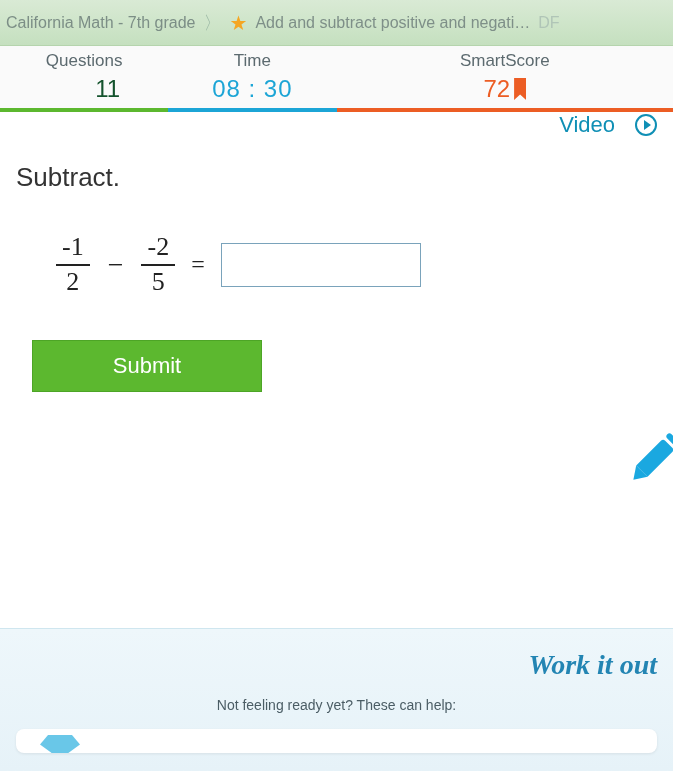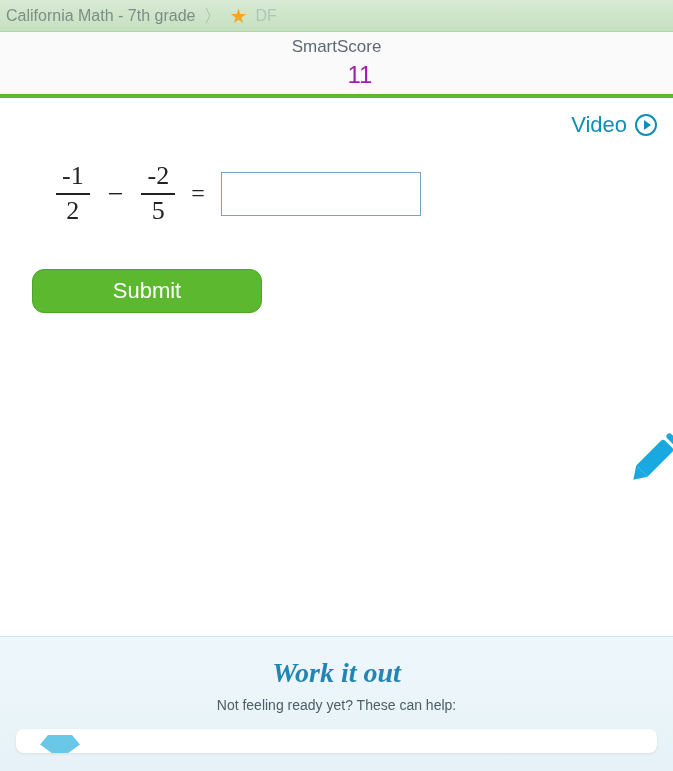--- a/index.html
+++ b/index.html
@@ -6,21 +6,21 @@
     body {
       font-family: Verdana, Arial, sans-serif;
       background: #fff;
       width: 673px;
       height: 771px;
       overflow: hidden;
       position: relative;
     }
     .breadcrumb {
       background: linear-gradient(#d9ead5, #c5e0bf);
-      height: 32px;
+      height: 46px;
       display: flex;
       align-items: center;
       padding: 0 6px;
       gap: 8px;
       border-bottom: 1px solid #b5d4ad;
       font-size: 16px;
       color: #7c8e86;
     }
     .breadcrumb .chevron {
       color: #9cb9a6;
@@ -60,38 +60,38 @@
     .stat-label {
       color: #5c6a6f;
       font-size: 17px;
       margin-bottom: 4px;
     }
     .stat-value {
       font-size: 24px;
       font-weight: 400;
     }
     .stat.questions { border-color: #5cb82f; }
-    .stat.questions .stat-value { color: #a21caf; margin-left: 47px; }
+    .stat.questions .stat-value { color: #14532d; margin-left: 47px; }
     .stat.time { border-color: #1ca5d6; }
     .stat.time .stat-value { color: #1ca5d6; letter-spacing: 1px; }
     .stat.score { border-color: #ec5d24; }
     .stat.score .stat-value { color: #ec5d24; display: flex; align-items: center; gap: 4px; }
     .ribbon {
       width: 12px;
       height: 22px;
       background: #ec5d24;
       clip-path: polygon(0 0, 100% 0, 100% 100%, 50% 75%, 0 100%);
       display: inline-block;
     }
     .video-row {
       display: flex;
       justify-content: flex-end;
       align-items: center;
-      padding: 14px 16px 0 0;
-      gap: 8px;
+      padding: 0 16px 0 0;
+      gap: 20px;
       color: #0f8fb5;
       font-size: 22px;
     }
     .play-circle {
       width: 22px; height: 22px;
       border: 2px solid #0f8fb5; border-radius: 50%;
       display: flex; align-items: center; justify-content: center;
     }
     .play-circle::before {
       content: ""; display: block;
@@ -138,24 +138,24 @@
       width: 200px;
       height: 44px;
       border: 1px solid #7aa3bb;
       background: #fff;
       font-size: 22px;
       padding: 4px 8px;
     }
     .submit-btn {
       margin: 44px 0 0 16px;
       width: 230px;
-      height: 44px;
+      height: 52px;
       background: #5cb82f;
       border: 1px solid #4da526;
-      border-radius: 12px;
+      border-radius: 0;
       color: #fff;
       font-size: 22px;
       cursor: pointer;
     }
     .pencil {
       position: absolute;
       right: -10px;
       top: 430px;
       width: 54px;
       height: 54px;
@@ -187,21 +187,22 @@
       border-top: 1px solid #cfe6ef;
       padding: 20px 16px 18px 16px;
       text-align: center;
     }
     .workout h2 {
       color: #2385b3;
       font-family: Georgia, serif;
       font-style: italic;
       font-weight: bold;
       font-size: 28px;
-      margin-bottom: 8px;
+      margin-bottom: 16px;
+      text-align: right;
     }
     .workout p {
       color: #4b5d65;
       font-size: 14px;
       margin-bottom: 16px;
     }
     .workout .card {
       background: #fff;
       border-radius: 8px;
       height: 24px;
@@ -217,36 +218,49 @@
       clip-path: polygon(20% 0, 80% 0, 100% 40%, 50% 100%, 0 40%);
     }
   </style>
 </head>
 <body>
 
 <div class="breadcrumb">
   <span>California Math - 7th grade</span>
   <span class="chevron">〉</span>
   <span class="star">★</span>
+  <span class="topic">Add and subtract positive and negati…</span>
   <span class="tag">DF</span>
 </div>
 
 <div class="stats">
   <div class="stat questions">
+    <div class="stat-label">Questions</div>
+    <div class="stat-value">11</div>
+  </div>
+  <div class="stat time">
+    <div class="stat-label">Time</div>
+    <div class="stat-value">08 : 30</div>
+  </div>
+  <div class="stat score">
     <div class="stat-label">SmartScore</div>
-    <div class="stat-value">11</div>
+    <div class="stat-value">
+      <span>72</span>
+      <span class="ribbon"></span>
+    </div>
   </div>
 </div>
 
 <div class="video-row">
   <span>Video</span>
   <span class="play-circle"></span>
 </div>
 
 <div class="question">
+  <div class="prompt">Subtract.</div>
   <div class="math-row">
     <span class="fraction">
       <span class="num">-1</span>
       <span class="den">2</span>
     </span>
     <span class="minus">−</span>
     <span class="fraction">
       <span class="num">-2</span>
       <span class="den">5</span>
     </span>

